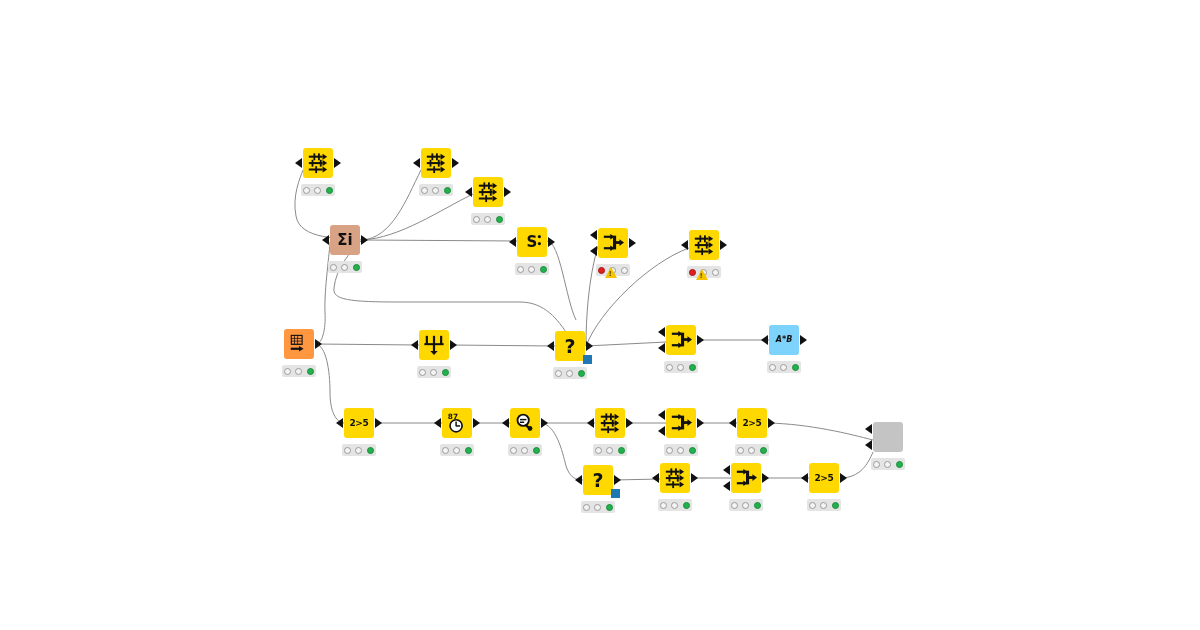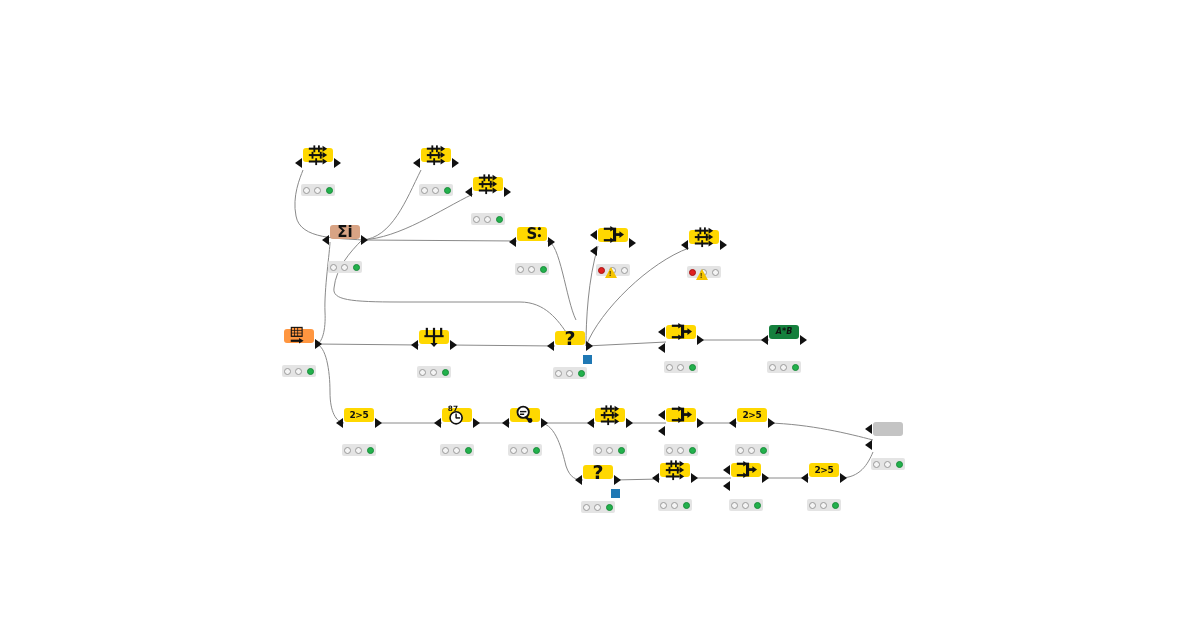--- a/index.html
+++ b/index.html
@@ -8,28 +8,28 @@
     font-family:"Liberation Sans", sans-serif;
     overflow:hidden;position:relative;
   }
   #canvas{position:absolute;inset:0;width:1200px;height:630px;}
   #edges{position:absolute;left:0;top:0;width:1200px;height:630px;pointer-events:none;}
 
   
   .node{position:absolute;width:0;height:0;}
   .nbody{
     position:absolute;left:-15px;top:-15px;
-    width:30px;height:14px;border-radius:3px;
+    width:30px;height:30px;border-radius:3px;
     display:flex;align-items:center;justify-content:center;
     box-sizing:border-box;
   }
   .nbody.yellow{background:#ffd800;}
   .nbody.brown{background:#d8a384;}
   .nbody.orange{background:#ff9640;}
-  .nbody.green{background:#15803d;}
+  .nbody.green{background:#7dd3fc;}
   .nbody.gray{background:#c4c4c4;}
 
   .glyph{font-family:"DejaVu Sans", sans-serif;font-weight:bold;color:#111;line-height:1;}
 
   
   .port{position:absolute;width:0;height:0;
     border-top:5px solid transparent;border-bottom:5px solid transparent;}
   .port.in{border-right:7px solid #111;left:-23px;}
   .port.in.b{top:-13px;}
   .port.in.c{top:3px;}

